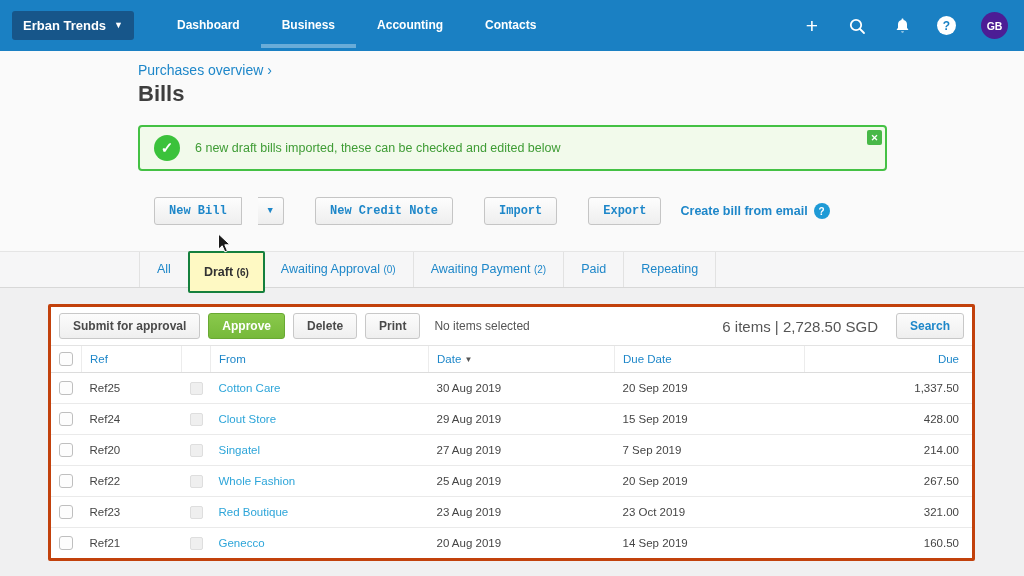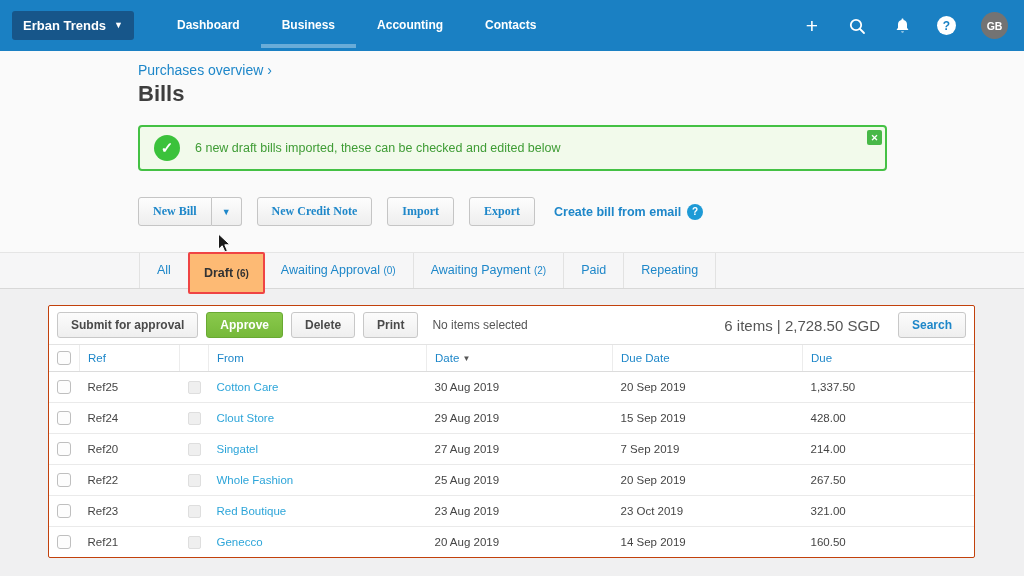--- a/index.html
+++ b/index.html
@@ -10,62 +10,62 @@
   .navbar { height:51px; background:#1a80c3; display:flex; align-items:center; padding:0 16px 0 12px; }
   .org-box { background:#17568a; border-radius:3px; padding:7px 11px; color:#fff; font-size:13px; font-weight:bold; display:flex; align-items:center; gap:8px; cursor:pointer; }
   .org-caret { font-size:9px; line-height:1; }
   .nav-items { display:flex; height:45px; margin-left:22px; }
   .nav-item { color:#fff; font-size:12px; font-weight:bold; line-height:45px; padding:0 21px; cursor:pointer; }
   .nav-item.active { box-shadow: inset 0 -4px 0 rgba(255,255,255,0.35); }
   .nav-right { margin-left:auto; display:flex; align-items:center; gap:25px; }
   .nav-ico { width:20px; height:20px; display:flex; align-items:center; justify-content:center; cursor:pointer; }
   .plus-ico { color:#fff; font-size:21px; font-weight:normal; line-height:1; }
   .help-circle { width:19px; height:19px; background:#fff; border-radius:50%; color:#1a80c3; font-size:12px; font-weight:bold; display:flex; align-items:center; justify-content:center; cursor:pointer; }
-  .avatar { width:27px; height:27px; border-radius:50%; background:#737373; color:#fff; font-size:10.5px; font-weight:bold; display:flex; align-items:center; justify-content:center; cursor:pointer; }
+  .avatar { width:27px; height:27px; border-radius:50%; background:#4c1d95; color:#fff; font-size:10.5px; font-weight:bold; display:flex; align-items:center; justify-content:center; cursor:pointer; }
 
   
   .page-head { background:#fafafa; padding:11px 137px 22px 138px; }
   .breadcrumb { color:#1e87c9; font-size:14px; cursor:pointer; }
   .page-title { color:#3e3e3e; font-size:22px; font-weight:bold; margin:3px 0 18px; }
   .banner { position:relative; border:2px solid #44c144; background:#f2faeb; border-radius:4px; display:flex; align-items:center; gap:15px; padding:8px 14px; margin-bottom:26px; }
   .check-circle { width:26px; height:26px; border-radius:50%; background:#3bc23b; color:#fff; font-size:15px; font-weight:bold; display:flex; align-items:center; justify-content:center; flex:0 0 auto; }
   .banner-msg { color:#3f9c35; font-size:12.5px; }
   .banner-close { position:absolute; top:3px; right:3px; width:15px; height:15px; background:#48b848; border-radius:2px; color:#fff; font-size:9px; font-weight:bold; display:flex; align-items:center; justify-content:center; cursor:pointer; }
 
   .actions-row { display:flex; align-items:center; gap:15px; margin-bottom:4px; }
-  .btn { background:linear-gradient(#fdfdfd,#eeeeee); border:1px solid #c5c5c5; border-radius:3px; padding:6px 14px; font-size:12px; font-weight:bold; color:#1e87c9; font-family:Liberation Serif, serif; cursor:pointer; }
+  .btn { background:linear-gradient(#fdfdfd,#eeeeee); border:1px solid #c5c5c5; border-radius:3px; padding:6px 14px; font-size:12px; font-weight:bold; color:#1e87c9; font-family:Liberation Mono, monospace; cursor:pointer;margin-left:16px; }
   .split { display:flex; }
   .split .btn-main { border-radius:3px 0 0 3px; }
   .split .btn-caret { border-left:none; border-radius:0 3px 3px 0; padding:6px 10px; font-size:9px; color:#1e87c9; }
   .email-link { color:#1e87c9; font-size:12.5px; font-weight:bold; display:flex; align-items:center; gap:6px; cursor:pointer; margin-left:4px; }
   .mini-help { width:16px; height:16px; border-radius:50%; background:#1e9ad6; color:#fff; font-size:10px; font-weight:bold; display:flex; align-items:center; justify-content:center; }
 
   
   .tabstrip { background:#f6f6f7; border-top:1px solid #e5e5e5; border-bottom:1px solid #d8d8d8; height:37px; display:flex; padding-left:139px; position:relative; }
   .tab { font-size:12.5px; color:#1e87c9; line-height:35px; padding:0 17px; border-right:1px solid #e2e2e2; cursor:pointer; white-space:nowrap; }
   .tab:first-child { border-left:1px solid #e2e2e2; }
   .tab .cnt { font-size:10px; }
-  .tab.active { background:#fdba74; border:2px solid #ef4444; border-radius:2px; color:#333; font-weight:bold; height:42px; line-height:38px; margin:-1px -1px 0; position:relative; z-index:2; padding:0 14px; }
+  .tab.active { background:#fef9c3; border:2px solid #15803d; border-radius:2px; color:#333; font-weight:bold; height:42px; line-height:38px; margin:-1px -1px 0; position:relative; z-index:2; padding:0 14px; }
 
   
   .content { padding:16px 49px 0 48px; }
-  .panel { background:#fff; border:1px solid #c2410c; border-radius:2px; }
+  .panel { background:#fff; border:3px solid #c2410c; border-radius:2px; }
   .toolbar { display:flex; align-items:center; gap:8px; padding:6px 8px; border-bottom:1px solid #e3e3e3; }
   .tbtn { background:linear-gradient(#fcfcfc,#efefef); border:1px solid #c8c8c8; border-radius:3px; padding:5px 13px; font-size:12px; font-weight:bold; color:#4a4a4a; font-family:inherit; cursor:pointer; }
   .tbtn.approve { background:linear-gradient(#8ac94c,#76b93a); border-color:#69a933; color:#fff; }
   .tbtn.search { color:#1e87c9; }
   .status-text { font-size:12px; color:#555; margin-left:6px; }
   .summary { margin-left:auto; font-size:15px; color:#555; margin-right:10px; }
 
   table { width:100%; border-collapse:collapse; font-size:11.5px; }
   th { color:#1e87c9; font-weight:normal; text-align:left; padding:6px 8px; border-bottom:1px solid #dcdcdc; }
   th + th { border-left:1px solid #ececec; }
   td { color:#454545; padding:8px 8px; border-bottom:1px solid #eaeaea; }
   tr:last-child td { border-bottom:none; }
-  .col-due, .td-due { text-align:left; padding-right:13px; }
+  .col-due, .td-due { text-align:right; padding-right:13px; }
   .link { color:#2da5d9; cursor:pointer; }
   .cb { display:inline-block; width:14px; height:14px; background:#fdfdfd; border:1px solid #bfbfbf; border-radius:3px; vertical-align:middle; cursor:pointer; }
   .doc-ico { display:inline-block; width:13px; height:13px; background:#efefef; border:1px solid #dedede; border-radius:2px; vertical-align:middle; }
   .sort-caret { color:#555; font-size:8px; vertical-align:1px; }
 
   .cursor { position:absolute; left:217px; top:233px; z-index:10; pointer-events:none; }
 </style>
 </head>
 <body>
 

